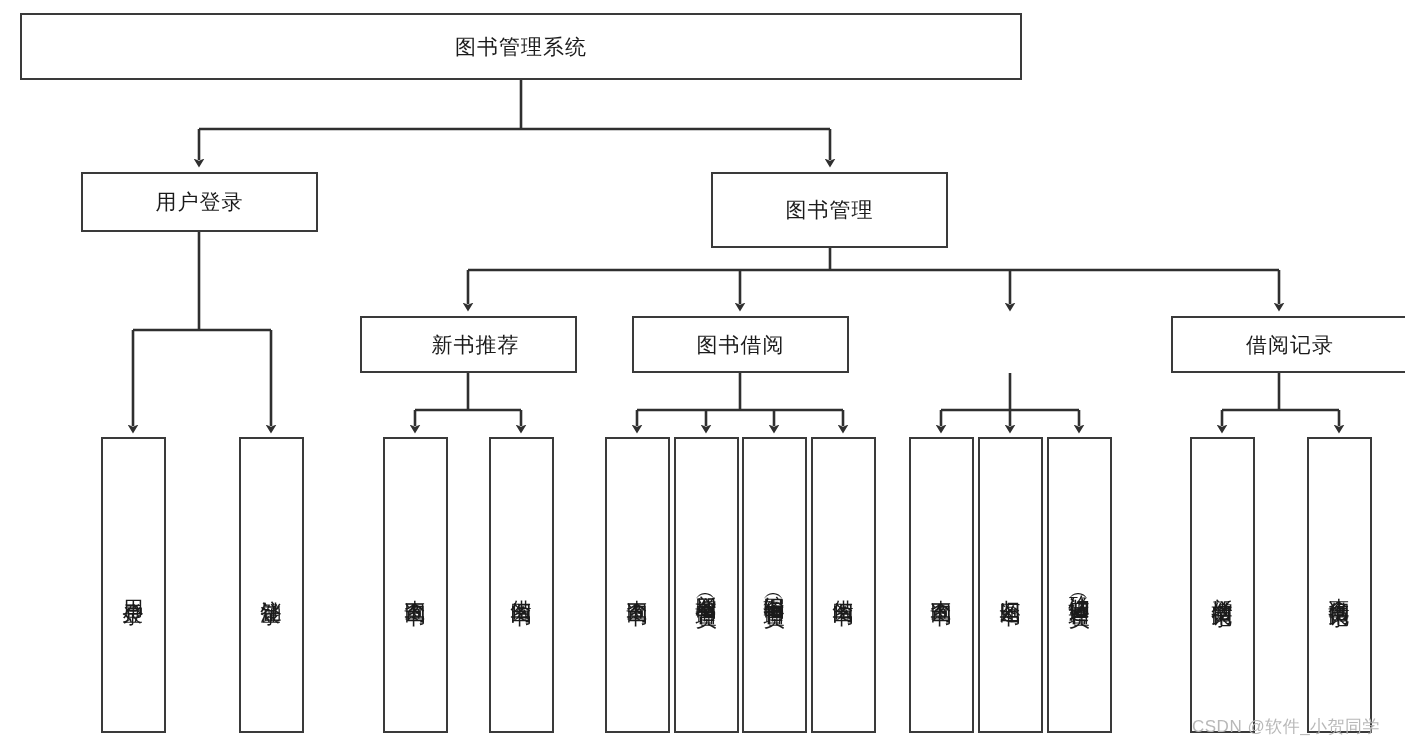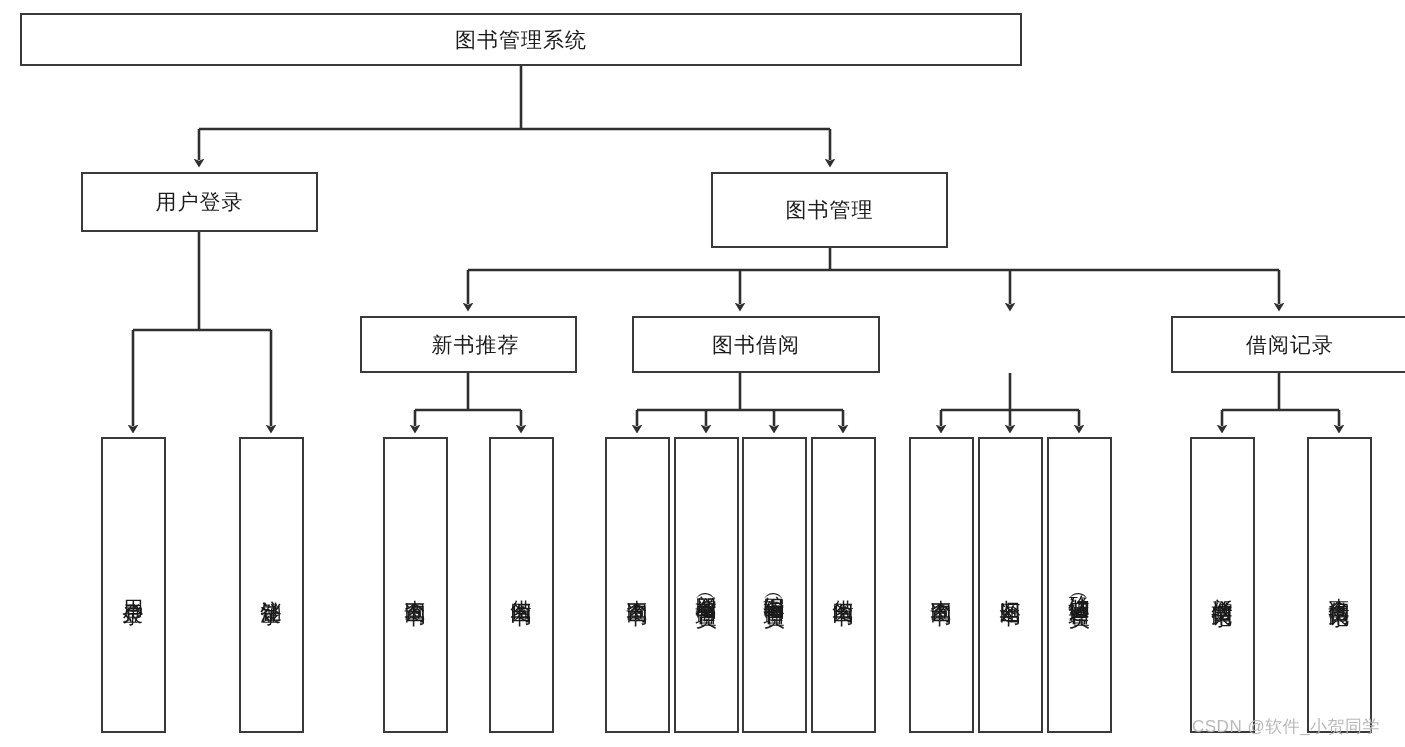--- a/index.html
+++ b/index.html
@@ -105,35 +105,35 @@
       <path d="M1010,410 L1010,426" marker-end="url(#arr)"></path>
       <path d="M1079,410 L1079,426" marker-end="url(#arr)"></path>
 
       <path d="M1279,373 L1279,410"></path>
       <path d="M1222,410 L1339,410"></path>
       <path d="M1222,410 L1222,426" marker-end="url(#arr)"></path>
       <path d="M1339,410 L1339,426" marker-end="url(#arr)"></path>
     </g>
   </svg>
 
-  <div class="node h" style="left:20px; top:13px; width:1002px; height:53px;">
+  <div class="node h" style="left:20px; top:13px; width:1002px; height:67px;">
     <span>图书管理系统</span>
   </div>
 
   <div class="node h" style="left:81px; top:172px; width:237px; height:60px;">
     <span>用户登录</span>
   </div>
   <div class="node h" style="left:711px; top:172px; width:237px; height:76px;">
     <span>图书管理</span>
   </div>
 
   <div class="node h" style="left:360px; top:316px; width:217px; height:57px;padding-left:14px;">
     <span>新书推荐</span>
   </div>
-  <div class="node h" style="left:632px; top:316px; width:248px; height:57px;">
+  <div class="node h" style="left:632px; top:316px; width:217px; height:57px;">
     <span>图书借阅</span>
   </div>
   <div class="node h" style="left:1171px; top:316px; width:238px; height:57px;">
     <span>借阅记录</span>
   </div>
 
   <div class="node v" style="left:101px; top:437px; width:65px; height:296px;">
     <span class="vlabel">用户登录</span>
   </div>
   <div class="node v" style="left:239px; top:437px; width:65px; height:296px;">

